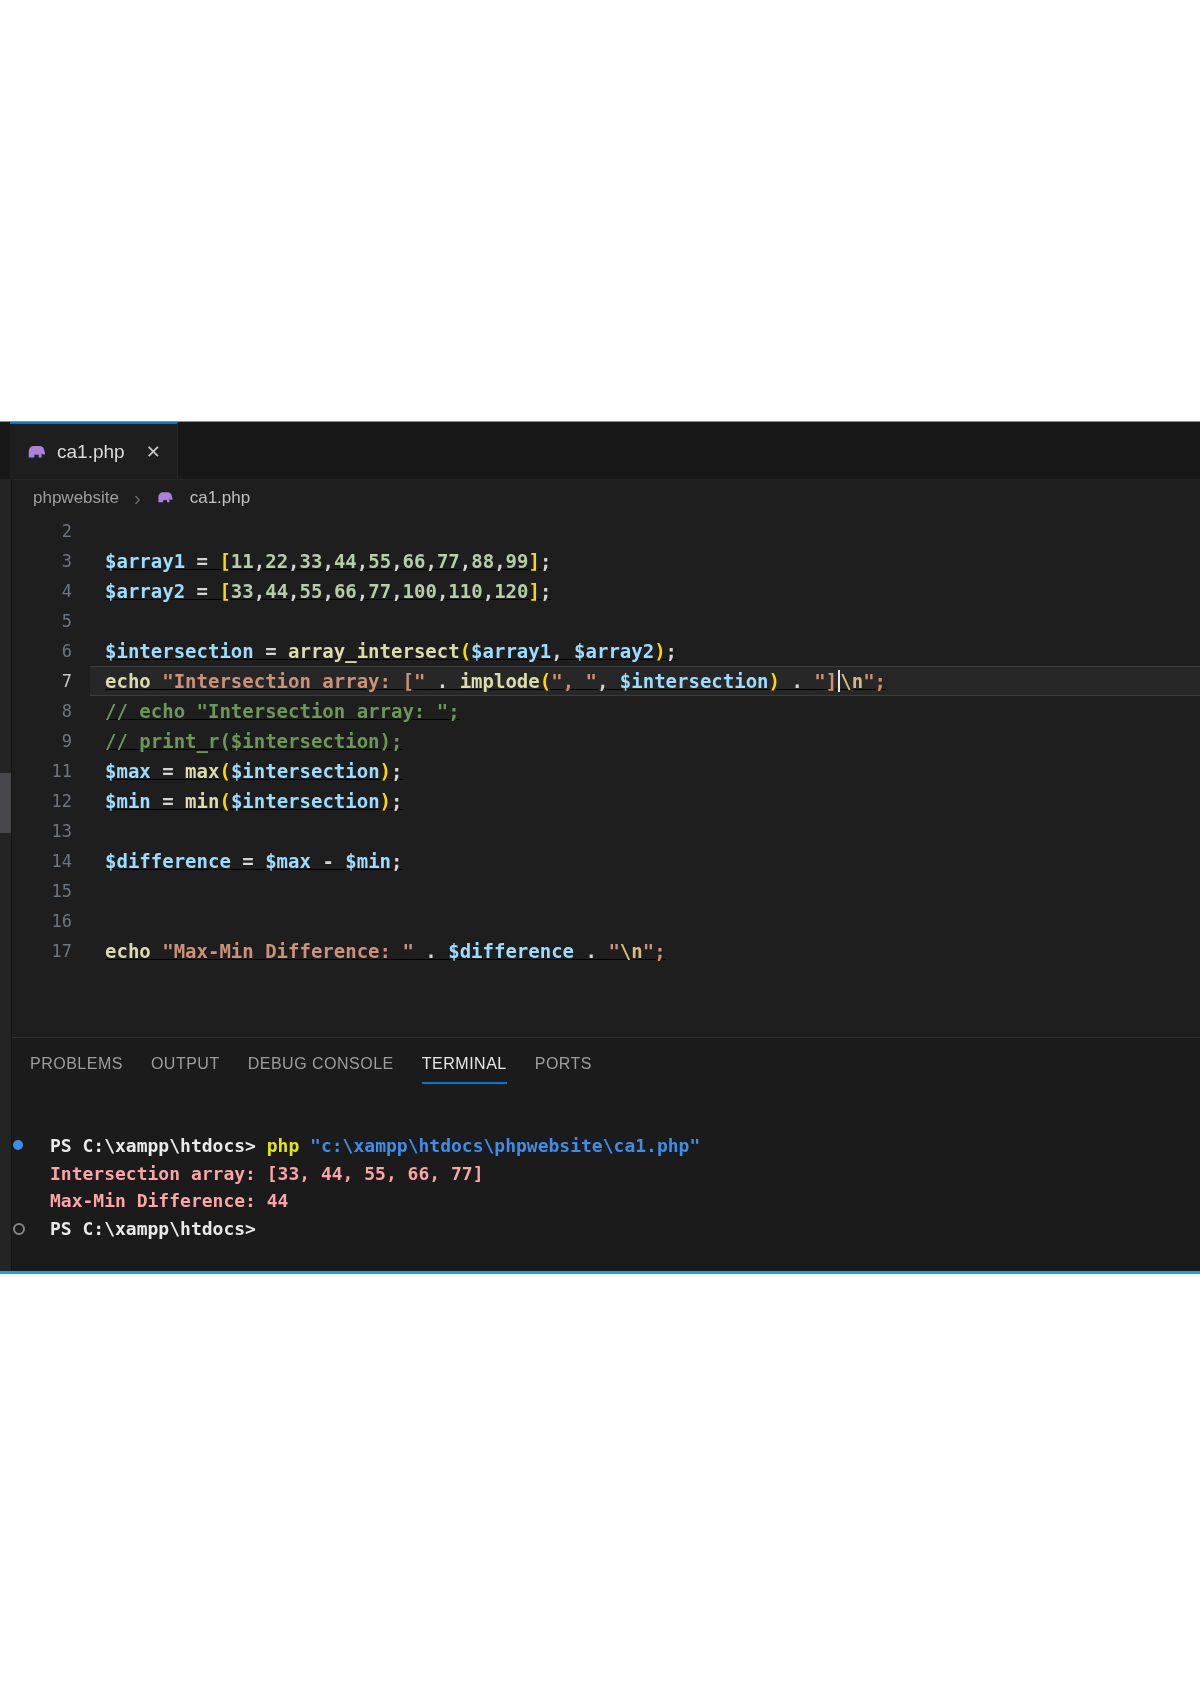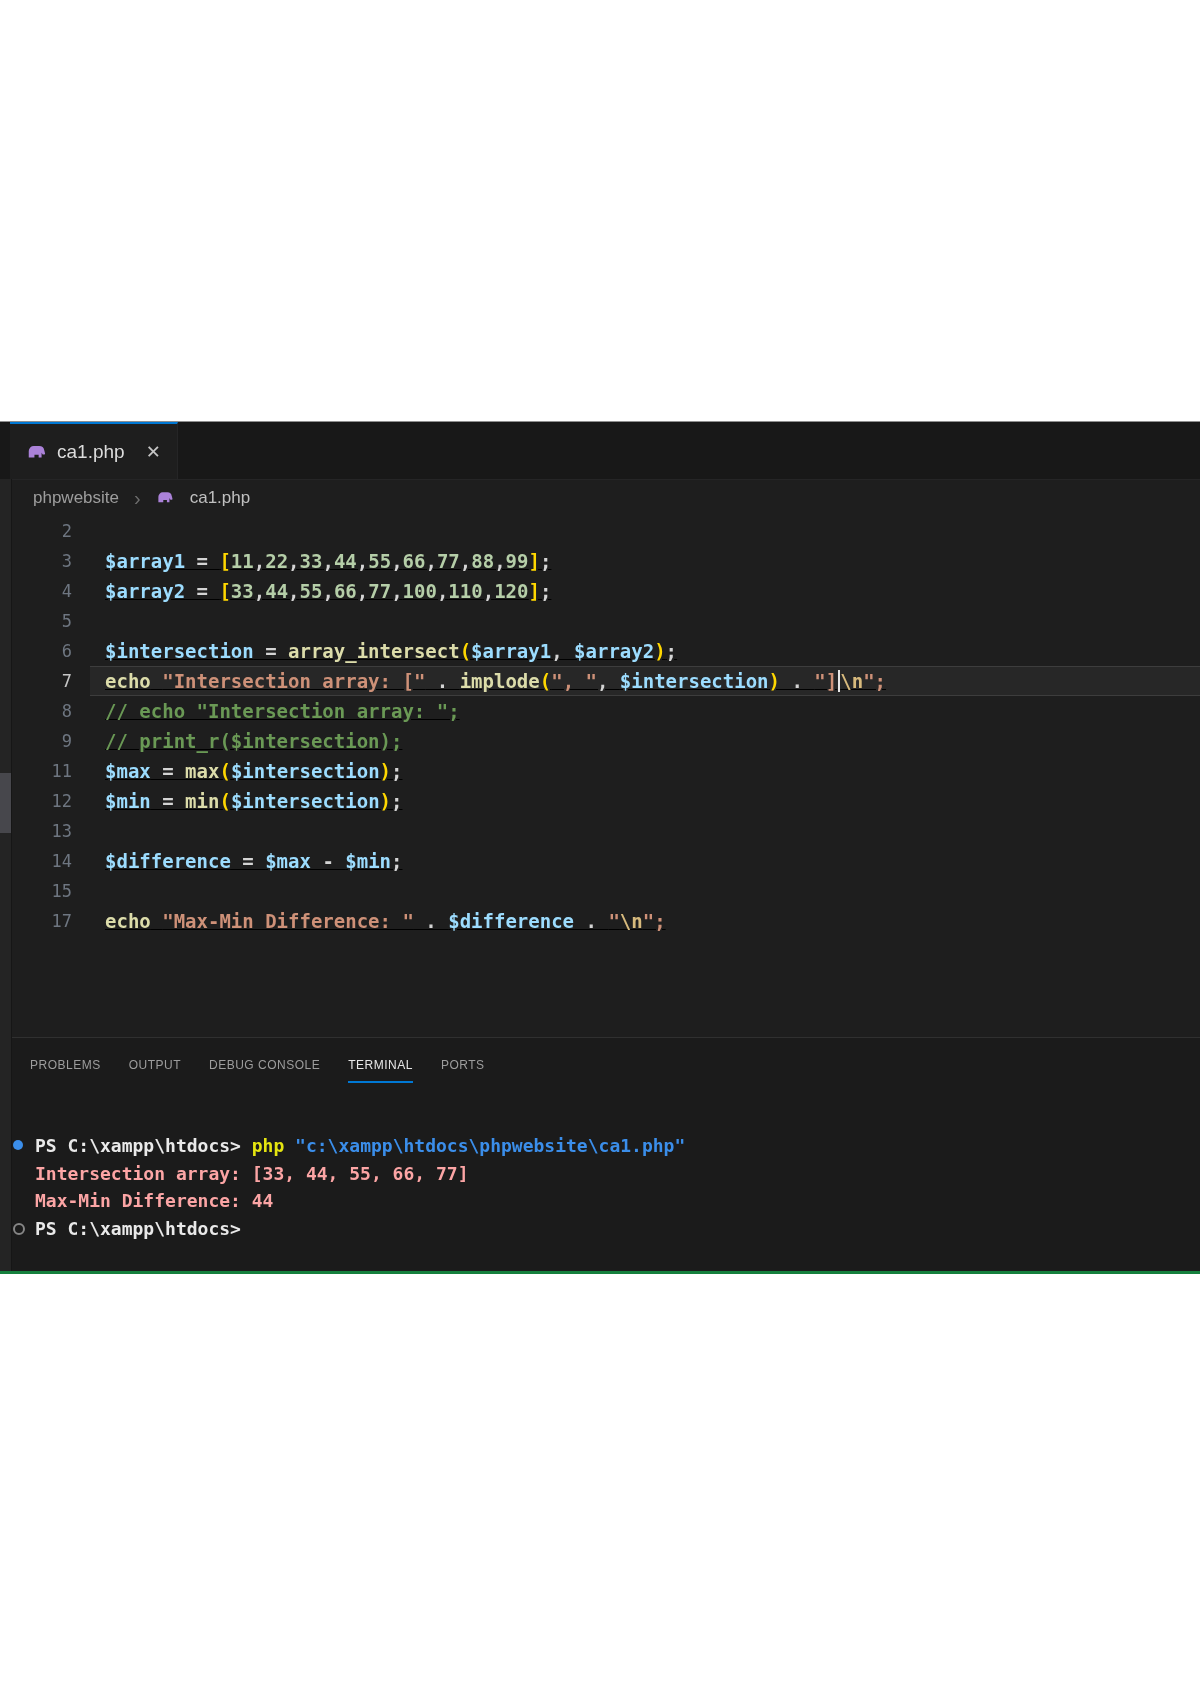--- a/index.html
+++ b/index.html
@@ -1,21 +1,21 @@
 <!DOCTYPE html>
 <html style="--accent: #0078d4; --php_purple: #ab82d9; --terminal_blue: #3b8eea; --terminal_yellow: #e5e510; --syn-variable: #9CDCFE; --syn-operator: #d4d4d4; --syn-bracket: #ffd700; --syn-number: #b5cea8; --syn-function: #dcdcaa; --syn-keyword: #dcdcaa; --syn-string: #ce9178; --syn-escape: #d7ba7d; --syn-comment: #6a9955; --syn-tag: #569cd6;"><head>
 <meta charset="utf-8">
 <style>
   html,body{margin:0;padding:0;}
   body{width:1200px;height:1698px;background:#ffffff;position:relative;
        font-family:"Liberation Sans", sans-serif;}
 
   .window{position:absolute;top:421px;left:0;width:1200px;height:849px;
           background:#1e1e1e;border-top:1px solid #8f8f8f;
-          border-bottom:3px solid #15803d;overflow:hidden;}
+          border-bottom:3px solid #0ea5e9;overflow:hidden;}
 
   
   .tabbar{position:absolute;top:0;left:0;right:0;height:57px;background:#181818;
           border-bottom:1px solid #252526;padding-left:10px;display:flex;}
   .tab{display:flex;align-items:center;gap:9px;padding:0 16px;height:55px;
        background:#1e1e1e;border-top:2px solid var(--accent,#0078d4);
        border-right:1px solid #252526;}
   .tab-label{color:#dcdcdc;font-size:19px;}
   .tab-close{color:#c5c5c5;font-size:18px;margin-left:12px;cursor:pointer;}
 
@@ -50,28 +50,28 @@
   .t-k{color:var(--syn-keyword,#dcdcaa);}
   .t-s{color:var(--syn-string,#ce9178);}
   .t-e{color:var(--syn-escape,#d7ba7d);}
   .t-c{color:var(--syn-comment,#6a9955);}
   .t-tag{color:var(--syn-tag,#569cd6);}
 
   
   .panel{position:absolute;top:615px;left:0;right:0;bottom:0;background:#1b1b1b;
          border-top:1px solid #303030;}
   .ptabs{padding:17px 0 0 30px;}
-  .ptab{display:inline-block;margin-right:28px;font-size:12px;letter-spacing:.5px;
+  .ptab{display:inline-block;margin-right:28px;font-size:16px;letter-spacing:.5px;
         color:#9d9d9d;padding-bottom:9px;cursor:pointer;}
   .ptab.active{color:#e7e7e7;border-bottom:2px solid var(--accent,#0078d4);}
 
   .term{position:absolute;top:94px;left:0;right:0;
         font-family:"DejaVu Sans Mono", monospace;font-size:18px;font-weight:600;
         color:#cccccc;}
-  .tline{position:relative;height:27.5px;line-height:27.5px;padding-left:35px;white-space:pre;}
+  .tline{position:relative;height:27.5px;line-height:27.5px;padding-left:50px;white-space:pre;}
   .deco{position:absolute;left:13px;top:8px;width:10px;height:10px;border-radius:50%;}
   .deco.filled{background:var(--terminal_blue,#3b8eea);}
   .deco.hollow{border:2px solid #868686;width:8px;height:8px;top:8px;}
   .seg-p{color:#e9e9e9;}
   .seg-y{color:var(--terminal_yellow,#e5e510);}
   .seg-bl{color:var(--terminal_blue,#3b8eea);}
   .seg-t{color:#fca5a5;text-align:right;}
 
   .php-icon{width:22px;height:22px;fill:var(--php_purple,#ab82d9);flex:none;}
   .php-icon.small{width:19px;height:19px;}
@@ -112,20 +112,21 @@
         <div class="row"><div class="ln">5</div><div class="code"></div></div>
         <div class="row"><div class="ln">6</div><div class="code"><span class="t-v">$intersection</span><span class="t-o"> = </span><span class="t-f">array_intersect</span><span class="t-b">(</span><span class="t-v">$array1</span><span class="t-o">, </span><span class="t-v">$array2</span><span class="t-b">)</span><span class="t-o">;</span></div></div>
         <div class="row current"><div class="ln">7</div><div class="code"><span class="t-k">echo</span><span class="t-o"> </span><span class="t-s">"Intersection array: ["</span><span class="t-o"> . </span><span class="t-f">implode</span><span class="t-b">(</span><span class="t-s">", "</span><span class="t-o">, </span><span class="t-v">$intersection</span><span class="t-b">)</span><span class="t-o"> . </span><span class="t-s">"]</span><span class="cursor"></span><span class="t-e">\n</span><span class="t-s">";</span></div></div>
         <div class="row"><div class="ln">8</div><div class="code"><span class="t-c">// echo "Intersection array: ";</span></div></div>
         <div class="row"><div class="ln">9</div><div class="code"><span class="t-c">// print_r($intersection);</span></div></div>
         <div class="row"><div class="ln">11</div><div class="code"><span class="t-v">$max</span><span class="t-o"> = </span><span class="t-f">max</span><span class="t-b">(</span><span class="t-v">$intersection</span><span class="t-b">)</span><span class="t-o">;</span></div></div>
         <div class="row"><div class="ln">12</div><div class="code"><span class="t-v">$min</span><span class="t-o"> = </span><span class="t-f">min</span><span class="t-b">(</span><span class="t-v">$intersection</span><span class="t-b">)</span><span class="t-o">;</span></div></div>
         <div class="row"><div class="ln">13</div><div class="code"></div></div>
         <div class="row"><div class="ln">14</div><div class="code"><span class="t-v">$difference</span><span class="t-o"> = </span><span class="t-v">$max</span><span class="t-o"> - </span><span class="t-v">$min</span><span class="t-o">;</span></div></div>
         <div class="row"><div class="ln">15</div><div class="code"></div></div>
+        <div class="row"><div class="ln">16</div><div class="code"></div></div>
         <div class="row"><div class="ln">17</div><div class="code"><span class="t-k">echo</span><span class="t-o"> </span><span class="t-s">"Max-Min Difference: "</span><span class="t-o"> . </span><span class="t-v">$difference</span><span class="t-o"> . </span><span class="t-s">"</span><span class="t-e">\n</span><span class="t-s">";</span></div></div>
       </div>
   </div>
 
   <div class="panel">
     <div class="ptabs"><span class="ptab">PROBLEMS</span><span class="ptab">OUTPUT</span><span class="ptab">DEBUG CONSOLE</span><span class="ptab active">TERMINAL</span><span class="ptab">PORTS</span></div>
     <div class="term">
         <div class="tline"><span class="deco filled"></span><span class="seg-p">PS C:\xampp\htdocs&gt; </span><span class="seg-y">php </span><span class="seg-bl">"c:\xampp\htdocs\phpwebsite\ca1.php"</span></div>
         <div class="tline"><span class="seg-t">Intersection array: [33, 44, 55, 66, 77]</span></div>
         <div class="tline"><span class="seg-t">Max-Min Difference: 44</span></div>

